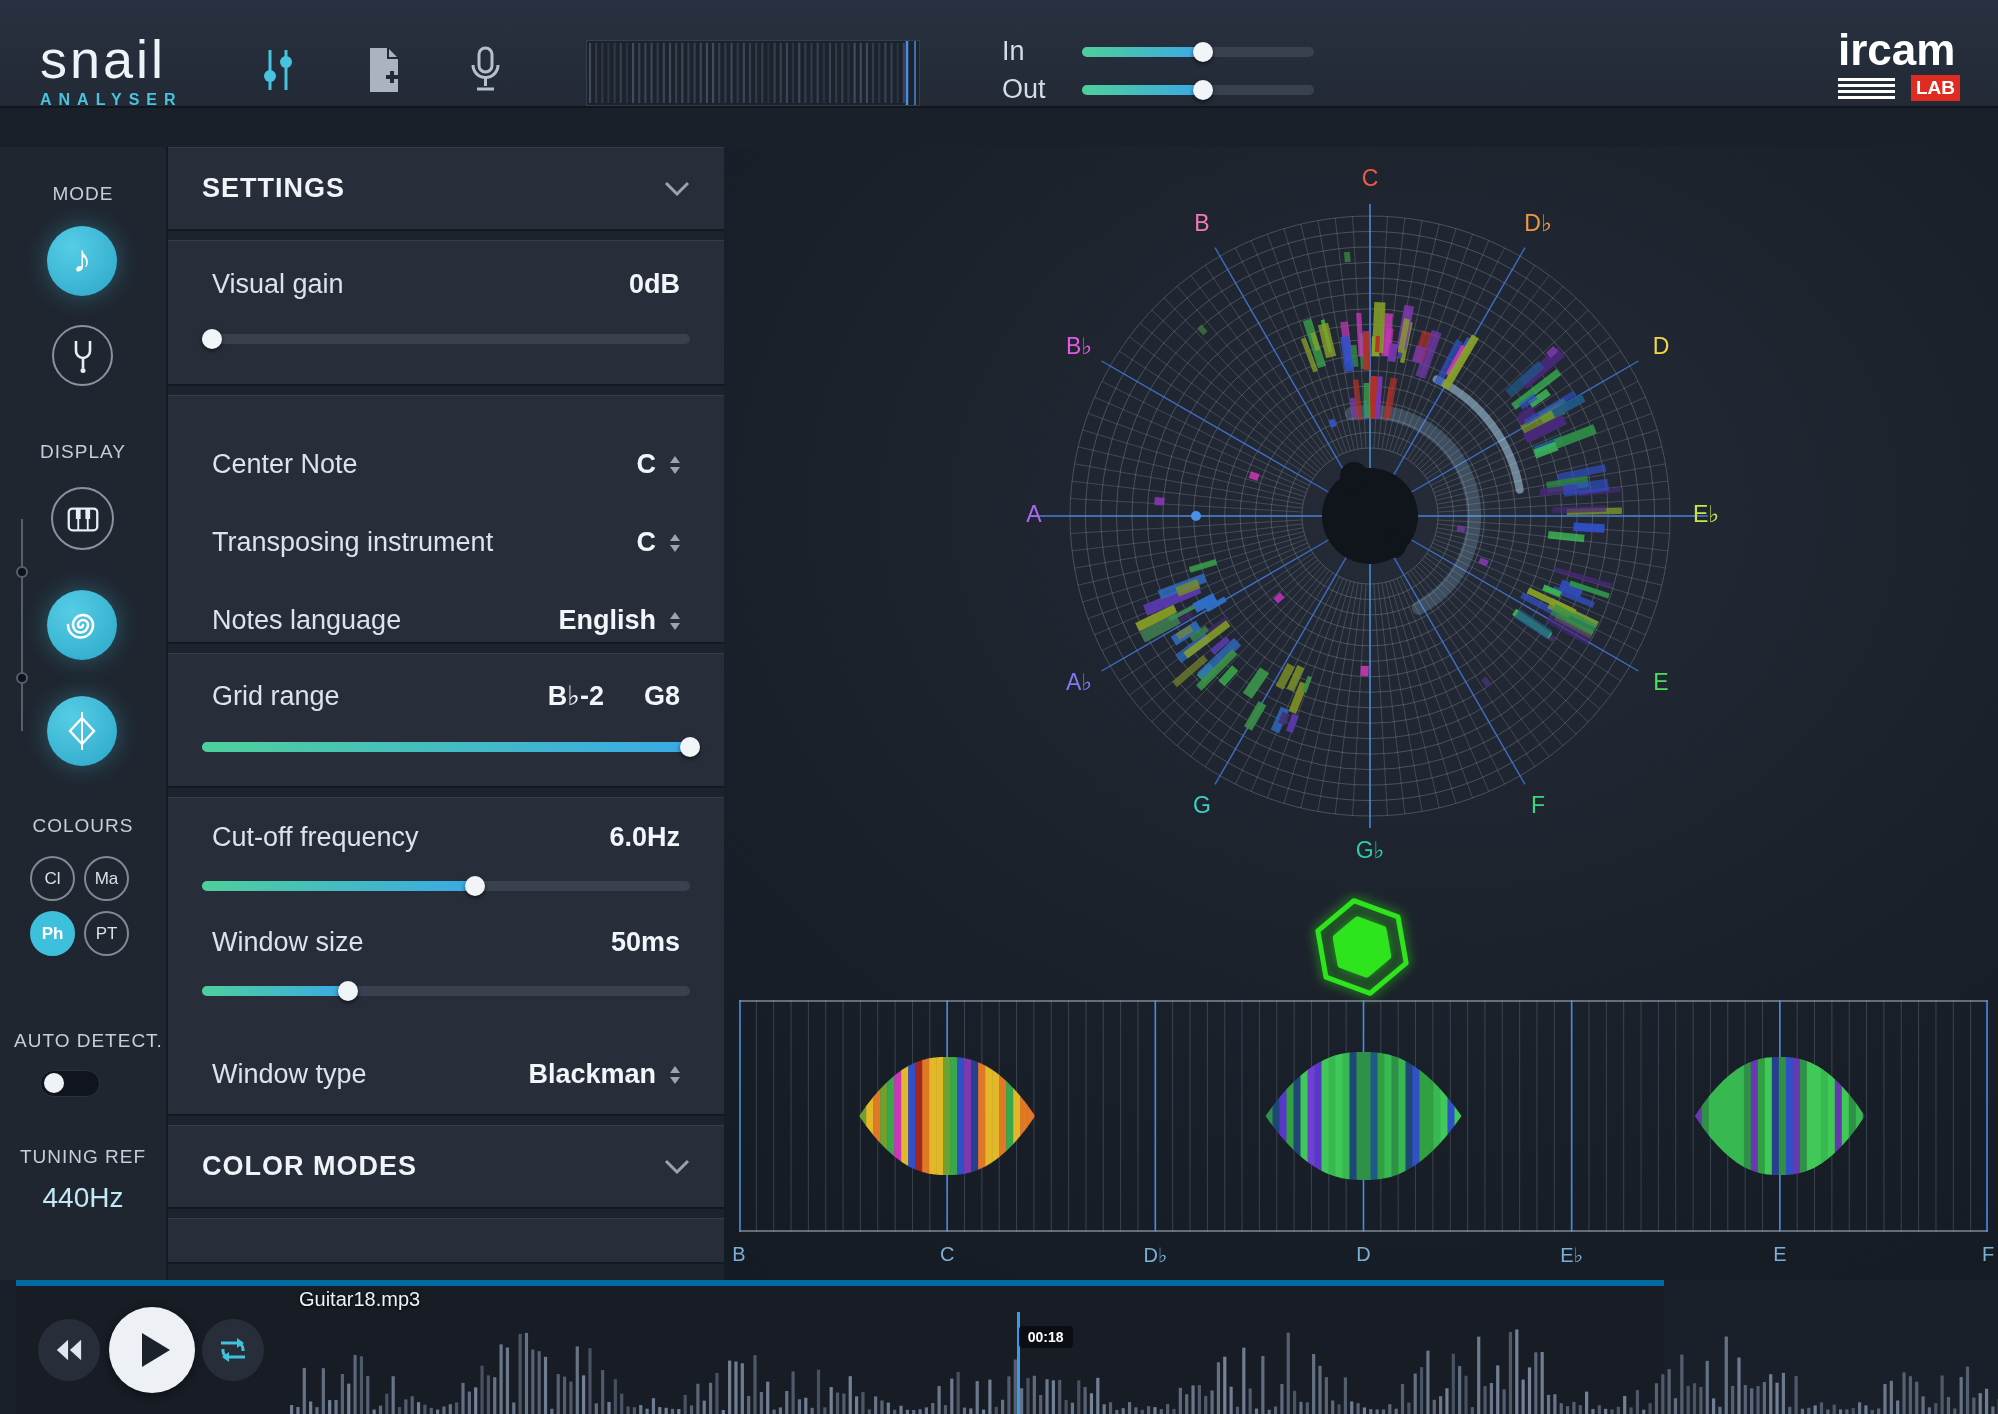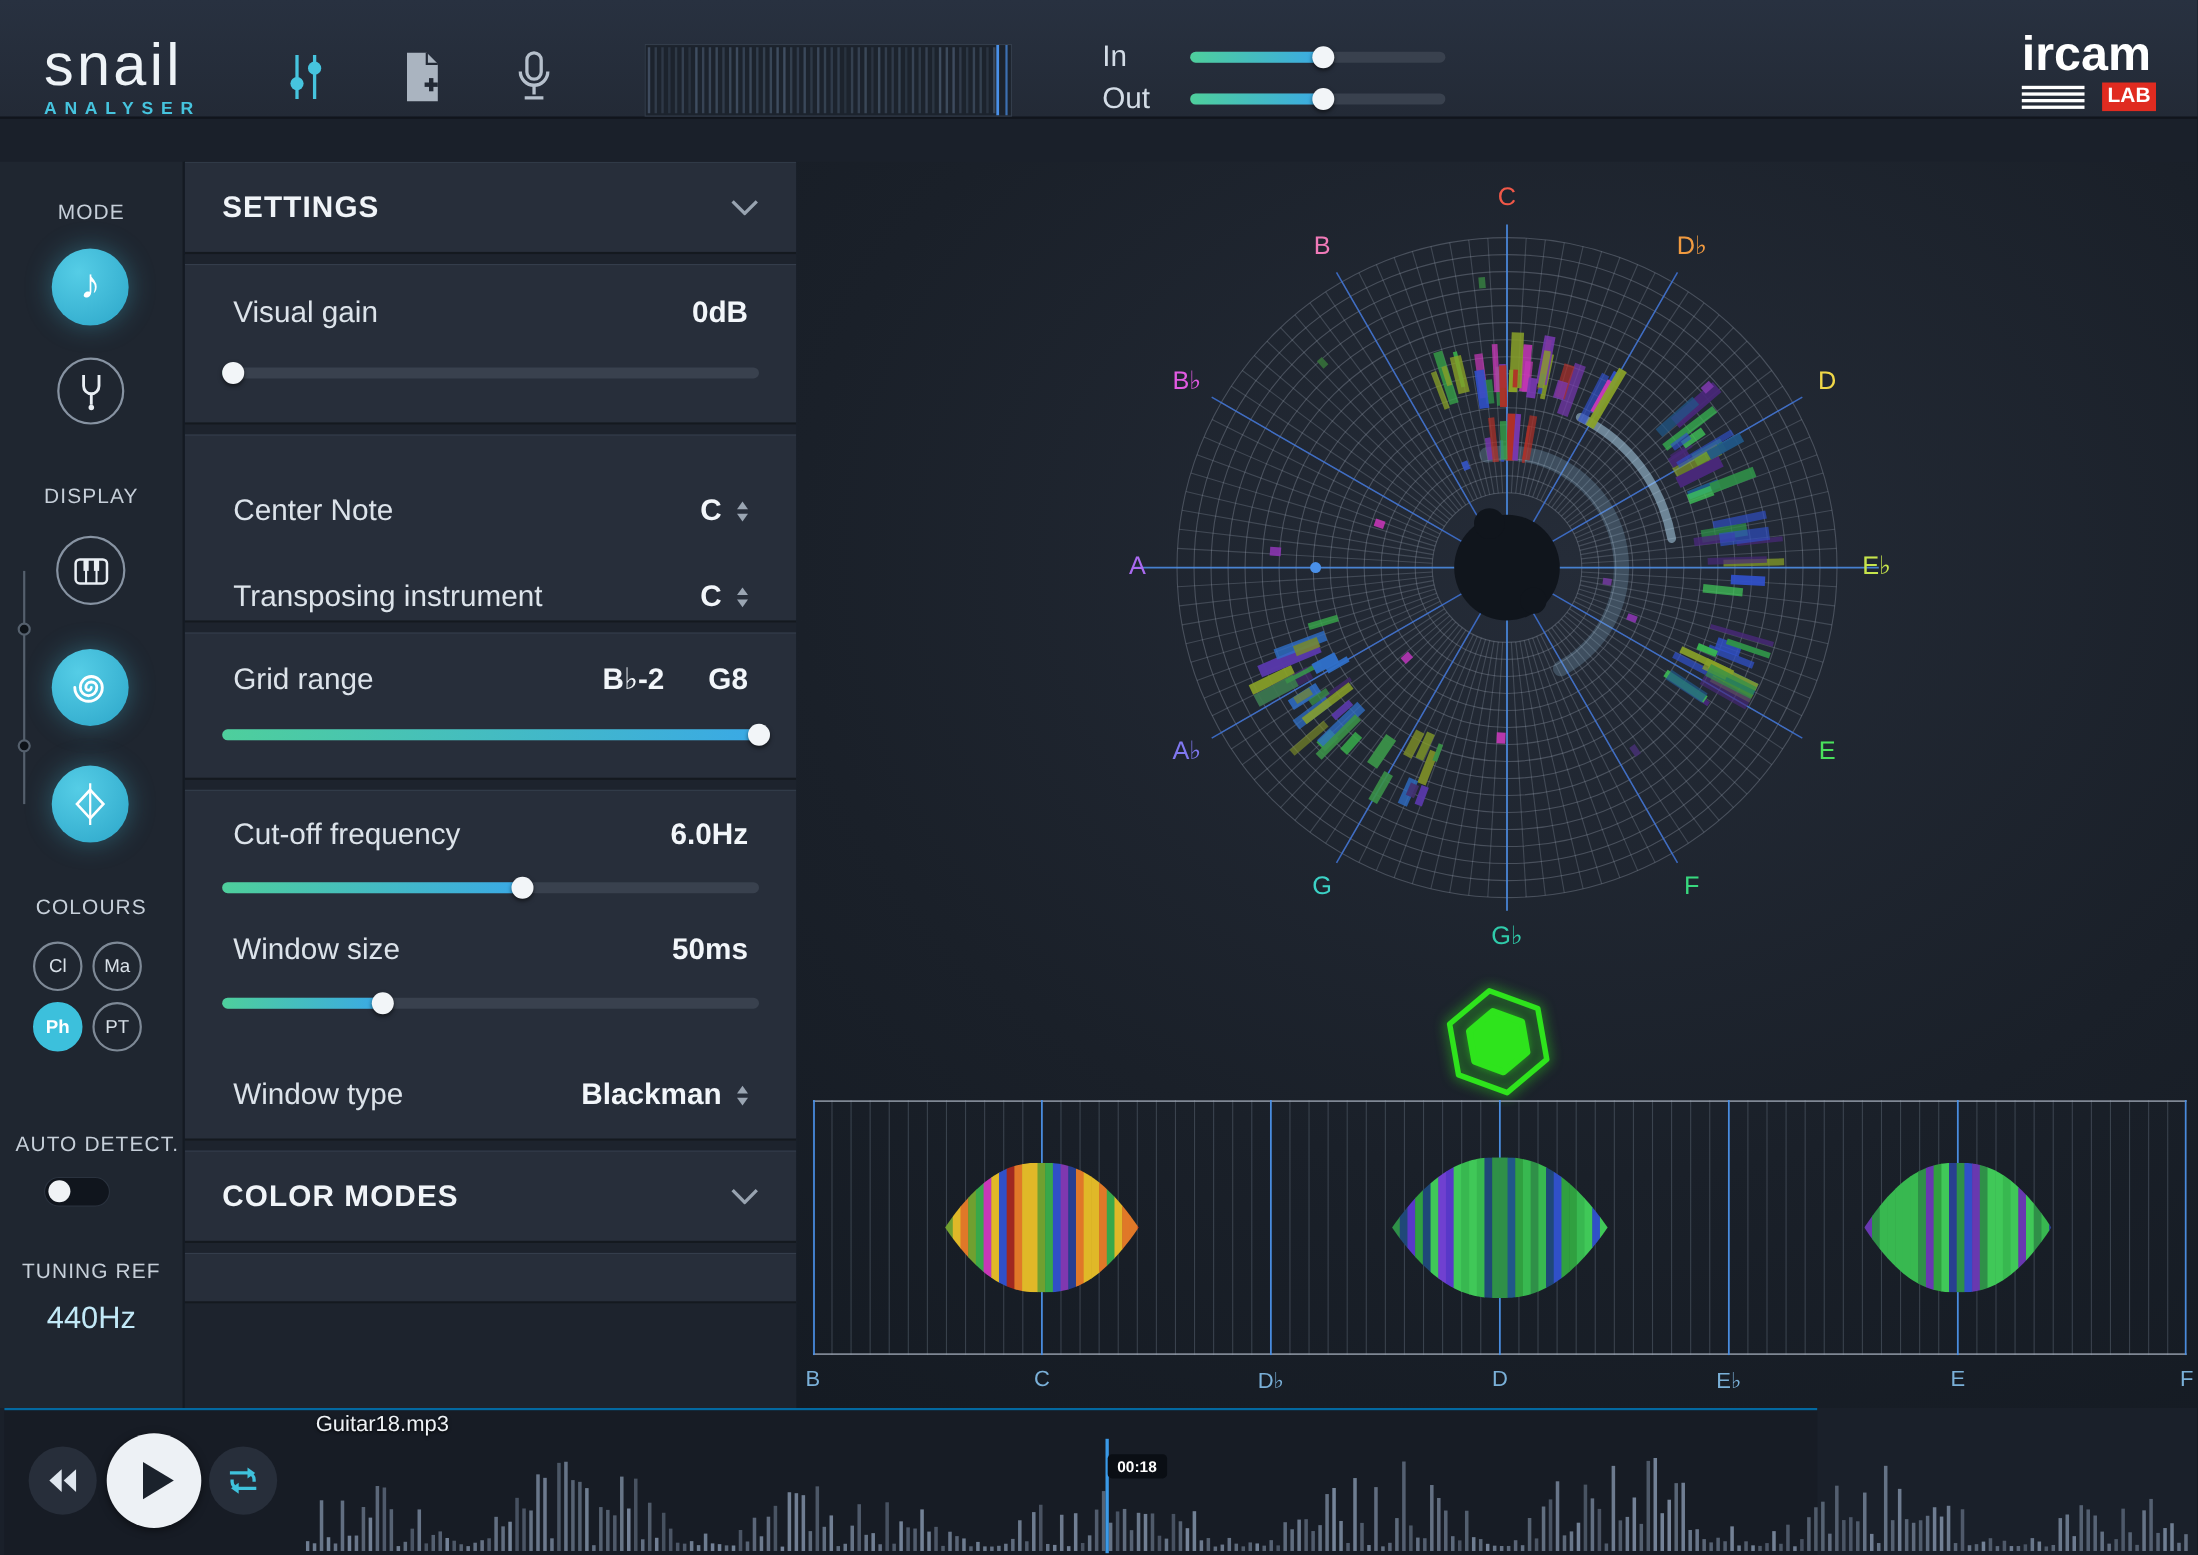--- a/index.html
+++ b/index.html
@@ -67,21 +67,21 @@
   .chev{cursor:pointer;display:flex;}
 
   
   .main{position:absolute;top:147px;left:724px;width:1274px;height:1133px;
         background:radial-gradient(100% 90% at 55% 32%,#252c38 0%,#1a2029 55%,#141a22 100%);}
   #snail-svg{position:absolute;left:0;top:0;}
   #strip-svg{position:absolute;left:15px;top:853px;}
   .strip-label{position:absolute;top:1096px;transform:translateX(-50%);font-size:20px;}
 
   
-  .transport{position:absolute;top:1280px;left:4px;width:1648px;height:134px;background:#171c25;border-top:2px solid #0369a1;}
+  .transport{position:absolute;top:1280px;left:16px;width:1648px;height:134px;background:#171c25;border-top:6px solid #0369a1;}
   .t-btn{position:absolute;border-radius:50%;background:#272e3a;display:flex;align-items:center;justify-content:center;cursor:pointer;}
   .btn-rew{left:22px;top:33px;width:62px;height:62px;}
   .btn-play{left:93px;top:21px;width:86px;height:86px;background:#edf1f5;box-shadow:0 2px 8px rgba(0,0,0,.5);}
   .btn-loop{left:186px;top:33px;width:62px;height:62px;}
   .play-tri{width:0;height:0;border-top:17px solid transparent;border-bottom:17px solid transparent;border-left:28px solid #1b222c;margin-left:8px;}
   .file-name{position:absolute;left:283px;top:2px;font-size:20px;color:#eef2f6;text-shadow:0 1px 3px #000;}
   #wave-svg{position:absolute;left:274px;top:28px;}
   .playhead{position:absolute;top:26px;width:3px;height:104px;background:#3a9ae8;}
   .time-badge{position:absolute;top:40px;background:#0a0e14;color:#fff;font-size:14px;font-weight:bold;
               padding:3px 9px;border-radius:4px;}
@@ -299,20 +299,30 @@
           <span class="arrows">
               <span class="tri-u" style="border-width:5px;border-bottom-width:7px"></span>
               <span class="tri-d" style="border-width:5px;border-top-width:7px"></span>
             </span>
         </div>
       </div>
       <div class="row sel-row">
         <div class="set-label">Transposing instrument</div>
         <div class="sel-value">
           <span class="set-value">C</span>
+          <span class="arrows">
+              <span class="tri-u" style="border-width:5px;border-bottom-width:7px"></span>
+              <span class="tri-d" style="border-width:5px;border-top-width:7px"></span>
+            </span>
+        </div>
+      </div>
+      <div class="row sel-row">
+        <div class="set-label">Notes language</div>
+        <div class="sel-value">
+          <span class="set-value">English</span>
           <span class="arrows">
               <span class="tri-u" style="border-width:5px;border-bottom-width:7px"></span>
               <span class="tri-d" style="border-width:5px;border-top-width:7px"></span>
             </span>
         </div>
       </div>
     </div>
     <div class="gap"></div>
 
     <div class="sec" style="padding:26px 0 34px">

